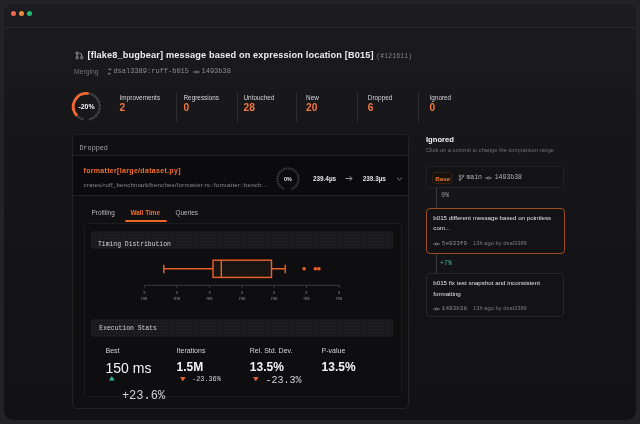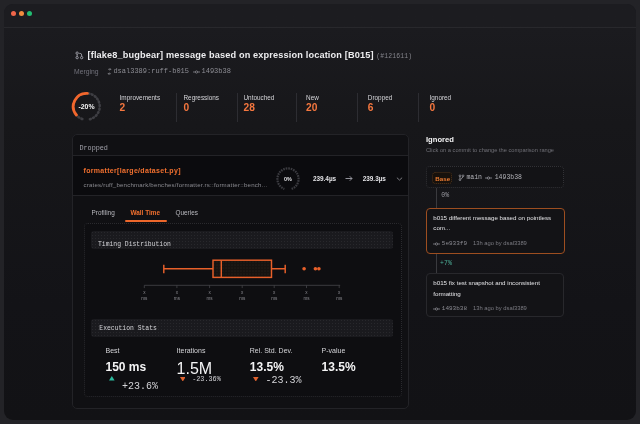--- a/index.html
+++ b/index.html
@@ -126,29 +126,29 @@
    </g>
  </svg>
 
  <div class="abs dots" style="left:87px;top:315.2px;width:302px;height:17.8px;background-color:#1a1a1e;border-radius:3px"></div>
  <div class="abs mono" style="left:95.3px;top:321.1px;font-size:6.4px;color:#d4d4d8">Execution Stats</div>
 
  <div class="abs" style="left:101.5px;top:343px;font-size:7px;color:#d4d4d8">Best</div>
  <div class="abs" style="left:172.6px;top:343px;font-size:7px;color:#d4d4d8">Iterations</div>
  <div class="abs" style="left:245.8px;top:343px;font-size:7px;color:#d4d4d8">Rel. Std. Dev.</div>
  <div class="abs" style="left:317.6px;top:343px;font-size:7px;color:#d4d4d8">P-value</div>
- <div class="abs" style="left:101.5px;top:355.9px;font-size:12px;font-weight:bold;color:#f4f4f5">150 ms</div>
- <div class="abs" style="left:172.6px;top:355.9px;font-size:16px;font-weight:normal;color:#f4f4f5">1.5M</div>
+ <div class="abs" style="left:101.5px;top:355.9px;font-size:14px;font-weight:normal;color:#f4f4f5">150 ms</div>
+ <div class="abs" style="left:172.6px;top:355.9px;font-size:12px;font-weight:bold;color:#f4f4f5">1.5M</div>
  <div class="abs" style="left:245.8px;top:355.9px;font-size:12px;font-weight:bold;color:#f4f4f5">13.5%</div>
  <div class="abs" style="left:317.6px;top:355.9px;font-size:12px;font-weight:bold;color:#f4f4f5">13.5%</div>
 
  <svg class="abs" style="left:105.4px;top:372.3px" width="5.6" height="4.6" viewBox="0 0 10 8">
       <path d="M5 0 10 8H0z" fill="#2bb99d"></path>
     </svg>
- <div class="abs mono" style="left:117.9px;top:377px;font-size:10px;color:#d4d4d8">+23.6%</div>
+ <div class="abs mono" style="left:117.9px;top:385px;font-size:12px;color:#d4d4d8">+23.6%</div>
  <svg class="abs" style="left:175.7px;top:372.8px" width="5.6" height="4.6" viewBox="0 0 10 8">
       <path d="M5 8 0 0h10z" fill="#e0622f"></path>
     </svg>
  <div class="abs mono" style="left:188.2px;top:371.3px;font-size:6.8px;color:#d4d4d8">-23.36%</div>
  <svg class="abs" style="left:249.1px;top:372.8px" width="5.6" height="4.6" viewBox="0 0 10 8">
       <path d="M5 8 0 0h10z" fill="#e0622f"></path>
     </svg>
  <div class="abs mono" style="left:261.6px;top:371.3px;font-size:10px;color:#d4d4d8">-23.3%</div>
 
  <div class="abs" style="left:422px;top:131.3px;font-size:7.6px;font-weight:bold;color:#f4f4f5">Ignored</div>

